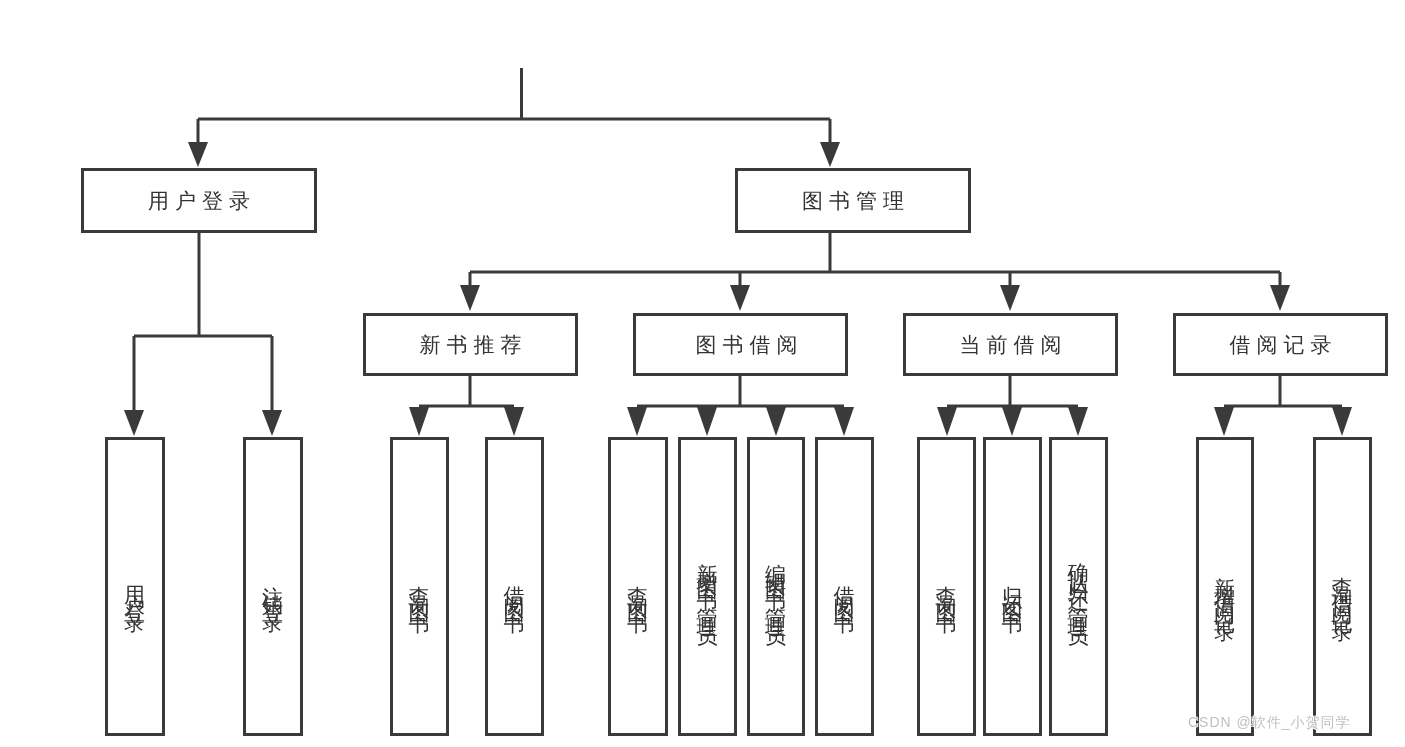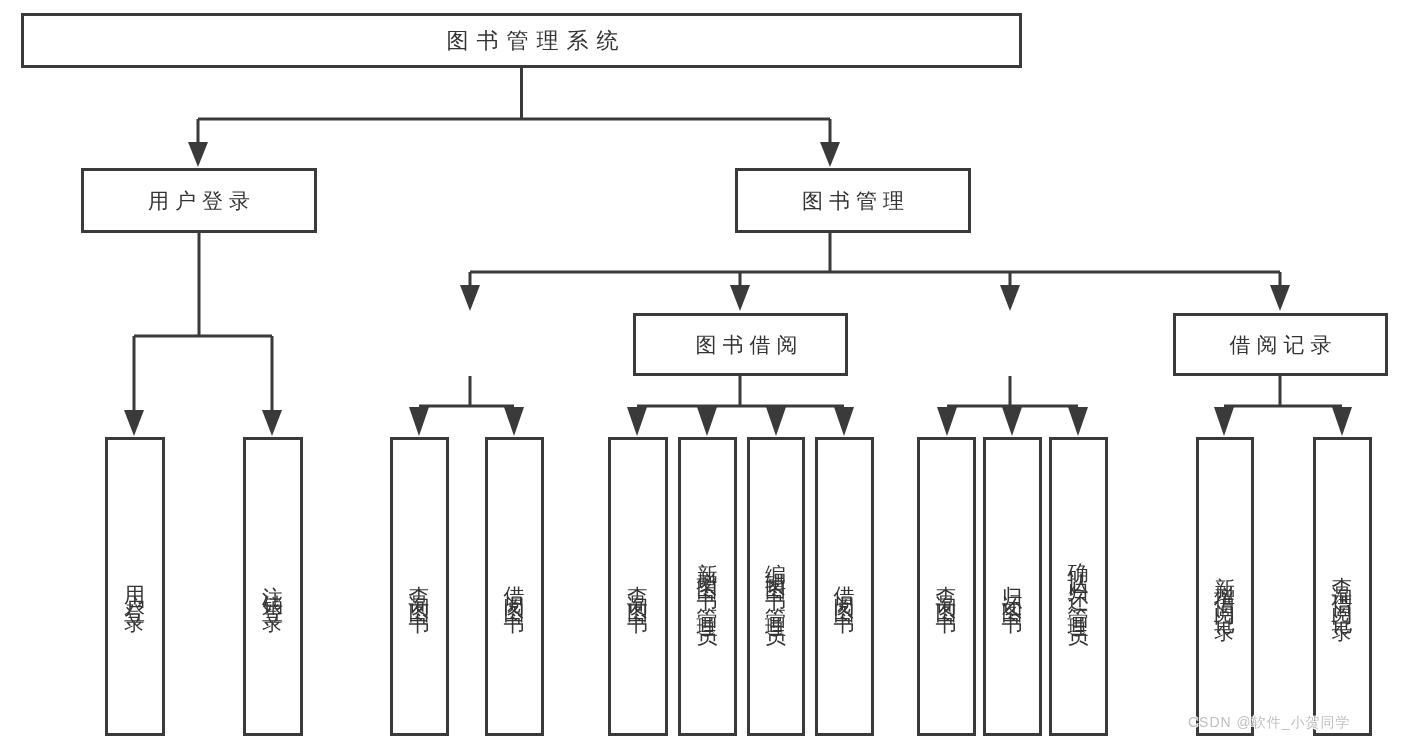--- a/index.html
+++ b/index.html
@@ -81,33 +81,36 @@
       <polygon points="766,407 786,407 776,436"></polygon>
       <polygon points="834,407 854,407 844,436"></polygon>
       <polygon points="937,407 957,407 947,436"></polygon>
       <polygon points="1002,407 1022,407 1012,436"></polygon>
       <polygon points="1068,407 1088,407 1078,436"></polygon>
       <polygon points="1214,407 1234,407 1224,436"></polygon>
       <polygon points="1332,407 1352,407 1342,436"></polygon>
     </g>
   </svg>
 
-  <div class="box" style="left:21px; top:13px; width:1001px; height:55px;">
-    <span class="lbl root-lbl">图书管理系统</span>
-  </div>
 
   <div class="box" style="left:81px; top:168px; width:236px; height:65px;">
     <span class="lbl h-lbl">用户登录</span>
   </div>
   <div class="box" style="left:735px; top:168px; width:236px; height:65px;">
     <span class="lbl h-lbl">图书管理</span>
   </div>
 
+  <div class="box" style="left:363px; top:313px; width:215px; height:63px;">
+    <span class="lbl h-lbl">新书推荐</span>
+  </div>
   <div class="box" style="left:633px; top:313px; width:215px; height:63px;padding-left:12px;">
     <span class="lbl h-lbl">图书借阅</span>
+  </div>
+  <div class="box" style="left:903px; top:313px; width:215px; height:63px;">
+    <span class="lbl h-lbl">当前借阅</span>
   </div>
   <div class="box" style="left:1173px; top:313px; width:215px; height:63px;">
     <span class="lbl h-lbl">借阅记录</span>
   </div>
 
   <div class="box" style="left:105px; top:437px; width:60px; height:299px;">
     <span class="lbl v-lbl">用户登录</span>
   </div>
   <div class="box" style="left:243px; top:437px; width:60px; height:299px;">
     <span class="lbl v-lbl">注销登录</span>

